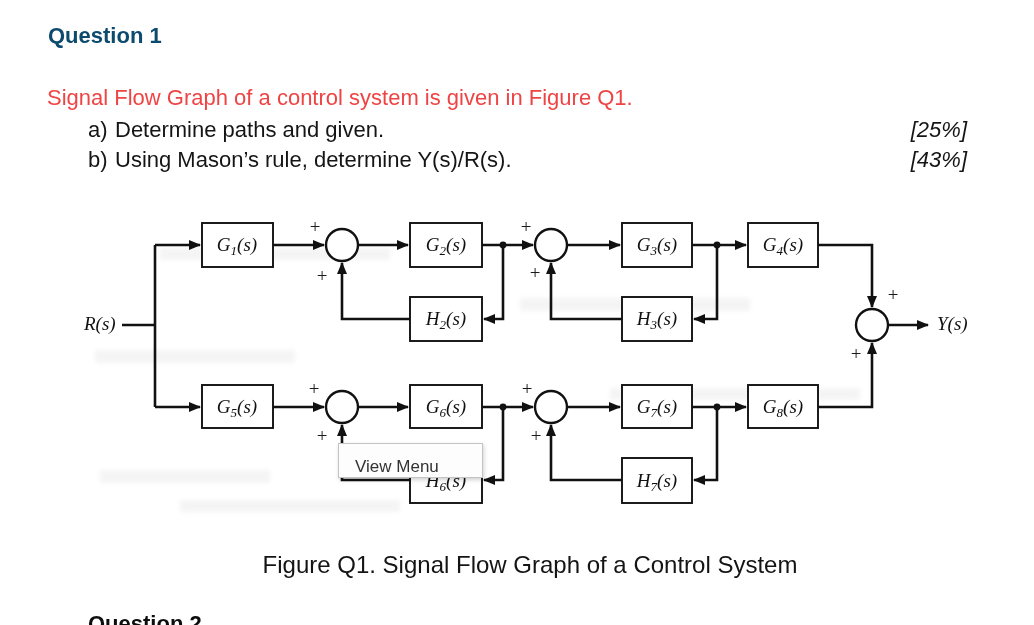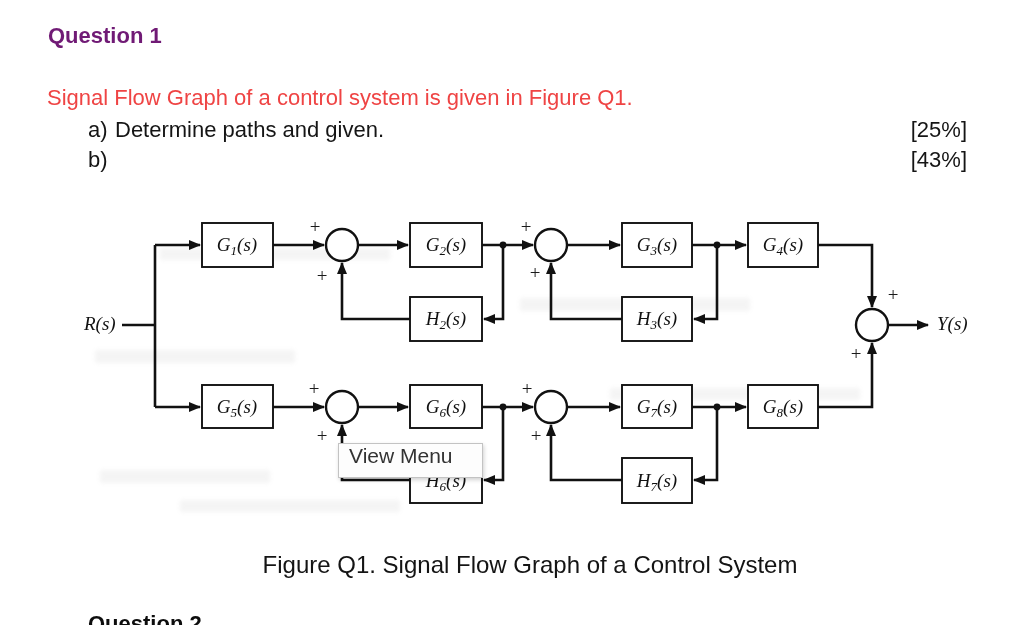--- a/index.html
+++ b/index.html
@@ -1,33 +1,33 @@
 <!DOCTYPE html>
 <html><head>
 <meta charset="utf-8">
 <style>
   html,body{margin:0;padding:0;background:#ffffff;}
   .page{
     position:relative;width:1034px;height:625px;background:#ffffff;
     font-family:"Liberation Sans",sans-serif;color:#111;overflow:hidden;
   }
-  .heading{position:absolute;left:48px;top:23px;font-size:22px;font-weight:bold;color:#701a75;}
+  .heading{position:absolute;left:48px;top:23px;font-size:22px;font-weight:bold;color:#0c4a6e;}
   .intro{position:absolute;left:47px;top:85px;font-size:22px;color:#ef4444;}
   .qrow{position:absolute;left:88px;width:879px;display:flex;font-size:22px;color:#151515;}
   .qrow .marker{width:27px;flex:none;}
-  .qrow .marks{margin-left:auto;}
+  .qrow .marks{margin-left:auto;font-style:italic;}
   .row-a{top:117px;}
   .row-b{top:147px;}
   .caption{position:absolute;left:0;top:551px;width:1060px;text-align:center;font-size:24px;color:#141414;}
   .next-heading{position:absolute;left:88px;top:611px;font-size:22px;font-weight:bold;color:#0d0d0d;}
   .diagram-svg{position:absolute;left:0;top:200px;}
   .tooltip{
     position:absolute;left:338px;top:443px;width:145px;height:35px;
     background:#fdfdfd;border:1px solid #c3c3c3;box-shadow:1px 2px 4px rgba(0,0,0,0.18);
-    font-size:21px;color:#333;display:flex;align-items:flex-start;padding-left:10px;box-sizing:border-box;
+    font-size:17px;color:#333;display:flex;align-items:flex-end;padding-left:16px;box-sizing:border-box;
     z-index:5;
   }
   .smudge{position:absolute;background:#9a9a9a;opacity:0.10;filter:blur(2px);border-radius:2px;}
   svg text{font-family:"Liberation Serif",serif;}
   .blk-label{font-style:italic;font-size:19px;fill:#111;}
   .io-label{font-style:italic;font-size:19px;fill:#111;}
   .plus{font-size:19px;fill:#1a1a1a;font-family:"Liberation Serif",serif;}
 </style>
 </head>
 <body>
@@ -37,20 +37,21 @@
   <div class="heading">Question 1</div>
   <div class="intro">Signal Flow Graph of a control system is given in Figure Q1.</div>
 
   <div class="qrow row-a">
     <span class="marker">a)</span>
     <span class="qtext">Determine paths and given.</span>
     <span class="marks">[25%]</span>
   </div>
   <div class="qrow row-b">
     <span class="marker">b)</span>
+    <span class="qtext">Using Mason’s rule, determine Y(s)/R(s).</span>
     <span class="marks">[43%]</span>
   </div>
 
   <div class="smudge" style="left:160px;top:248px;width:230px;height:12px;"></div>
   <div class="smudge" style="left:520px;top:298px;width:230px;height:13px;"></div>
   <div class="smudge" style="left:95px;top:350px;width:200px;height:13px;"></div>
   <div class="smudge" style="left:610px;top:388px;width:250px;height:12px;"></div>
   <div class="smudge" style="left:100px;top:470px;width:170px;height:13px;"></div>
   <div class="smudge" style="left:180px;top:500px;width:220px;height:12px;"></div>
 

